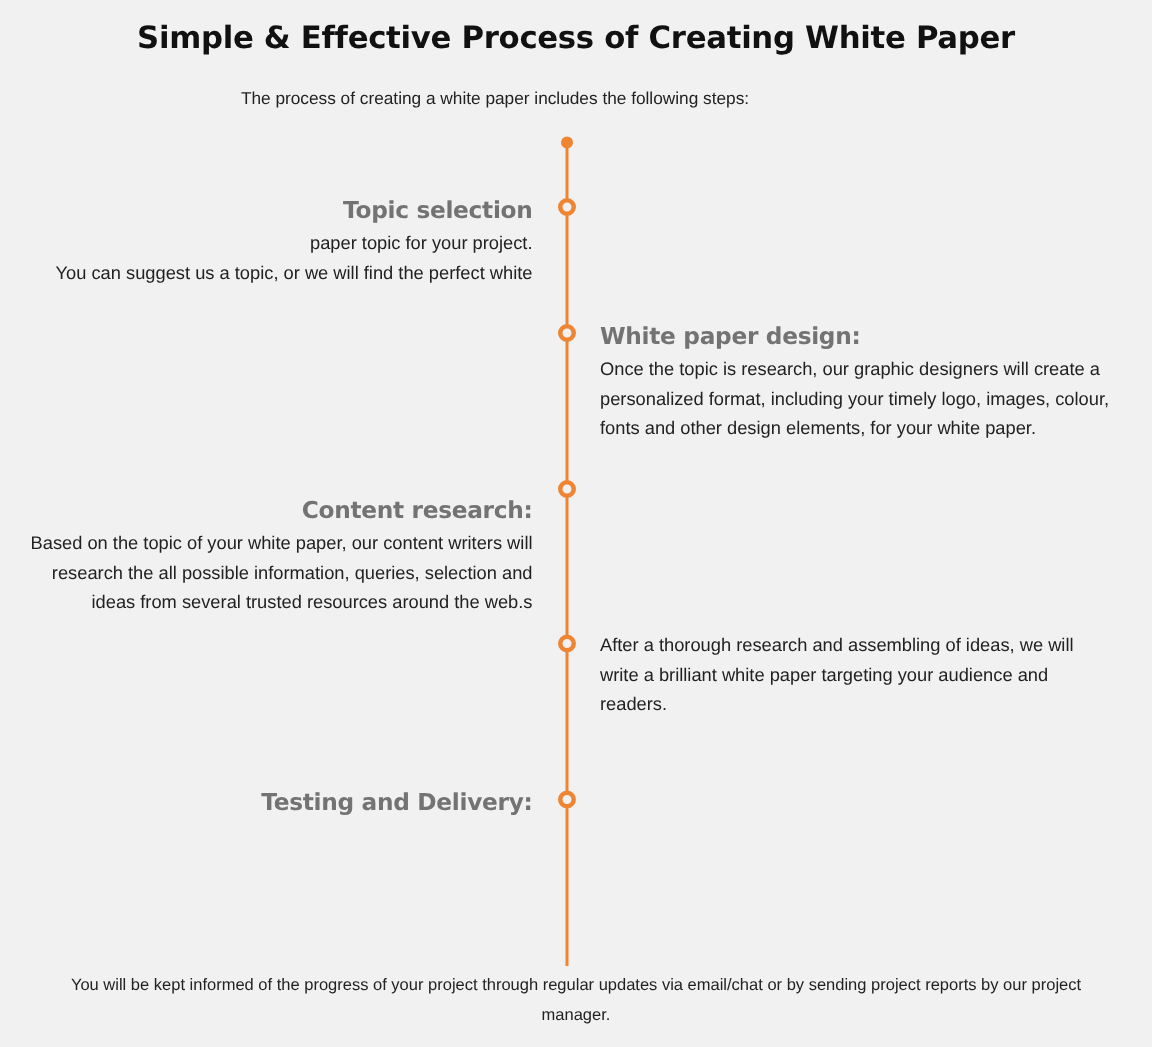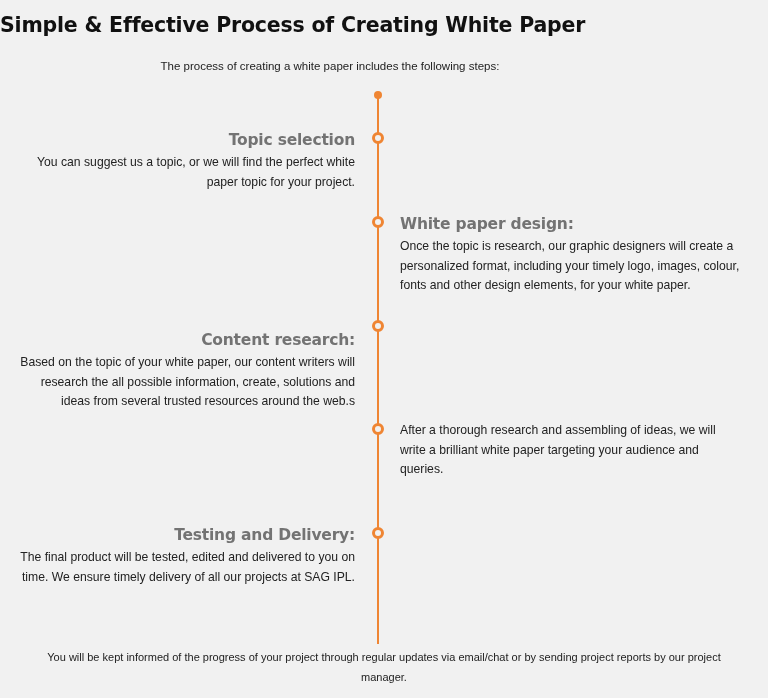--- a/index.html
+++ b/index.html
@@ -7,21 +7,21 @@
     body {
       background: #f1f1f1;
       font-family: "Liberation Sans", sans-serif;
       color: #222222;
       position: relative;
       overflow: hidden;
     }
     .page-title {
       position: absolute;
       top: 13px; left: 0; width: 768px;
-      text-align: left;
+      text-align: center;
       font-family: "DejaVu Sans", sans-serif;
       font-weight: bold;
       font-size: 20.5px;
       letter-spacing: -0.2px;
       color: #111111;
     }
     .intro {
       position: absolute;
       top: 60px; left: 0; width: 660px;
       text-align: center;
@@ -90,60 +90,56 @@
 <p class="intro">The process of creating a white paper includes the following steps:</p>
 
 <div>
   <div class="timeline-line"></div>
   <div class="timeline-start-dot"></div>
 
   <div class="marker" style="top:132px;"></div>
   <div class="step left" style="top:130px;">
     <h3 class="step-title">Topic selection</h3>
     <div class="step-desc">
+      <div>paper topic for your project.</div>
       <div>You can suggest us a topic, or we will find the perfect white</div>
-      <div>paper topic for your project.</div>
     </div>
   </div>
 
   <div class="marker" style="top:216px;"></div>
   <div class="step right" style="top:214px;">
     <h3 class="step-title">White paper design:</h3>
     <div class="step-desc">
       <div>Once the topic is research, our graphic designers will create a</div>
       <div>personalized format, including your timely logo, images, colour,</div>
       <div>fonts and other design elements, for your white paper.</div>
     </div>
   </div>
 
   <div class="marker" style="top:320px;"></div>
   <div class="step left" style="top:330px;">
     <h3 class="step-title">Content research:</h3>
     <div class="step-desc">
       <div>Based on the topic of your white paper, our content writers will</div>
-      <div>research the all possible information, create, solutions and</div>
+      <div>research the all possible information, queries, selection and</div>
       <div>ideas from several trusted resources around the web.s</div>
     </div>
   </div>
 
   <div class="marker" style="top:423px;"></div>
   <div class="step right" style="top:421px;">
     <div class="step-desc">
       <div>After a thorough research and assembling of ideas, we will</div>
       <div>write a brilliant white paper targeting your audience and</div>
-      <div>queries.</div>
+      <div>readers.</div>
     </div>
   </div>
 
   <div class="marker" style="top:527px;"></div>
   <div class="step left" style="top:525px;">
     <h3 class="step-title">Testing and Delivery:</h3>
-    <div class="step-desc">
-      <div>The final product will be tested, edited and delivered to you on</div>
-      <div>time. We ensure timely delivery of all our projects at SAG IPL.</div>
-    </div>
   </div>
 </div>
 
 <div class="footer-note">
   <div>You will be kept informed of the progress of your project through regular updates via email/chat or by sending project reports by our project</div>
   <div>manager.</div>
 </div>
 
 </body></html>

